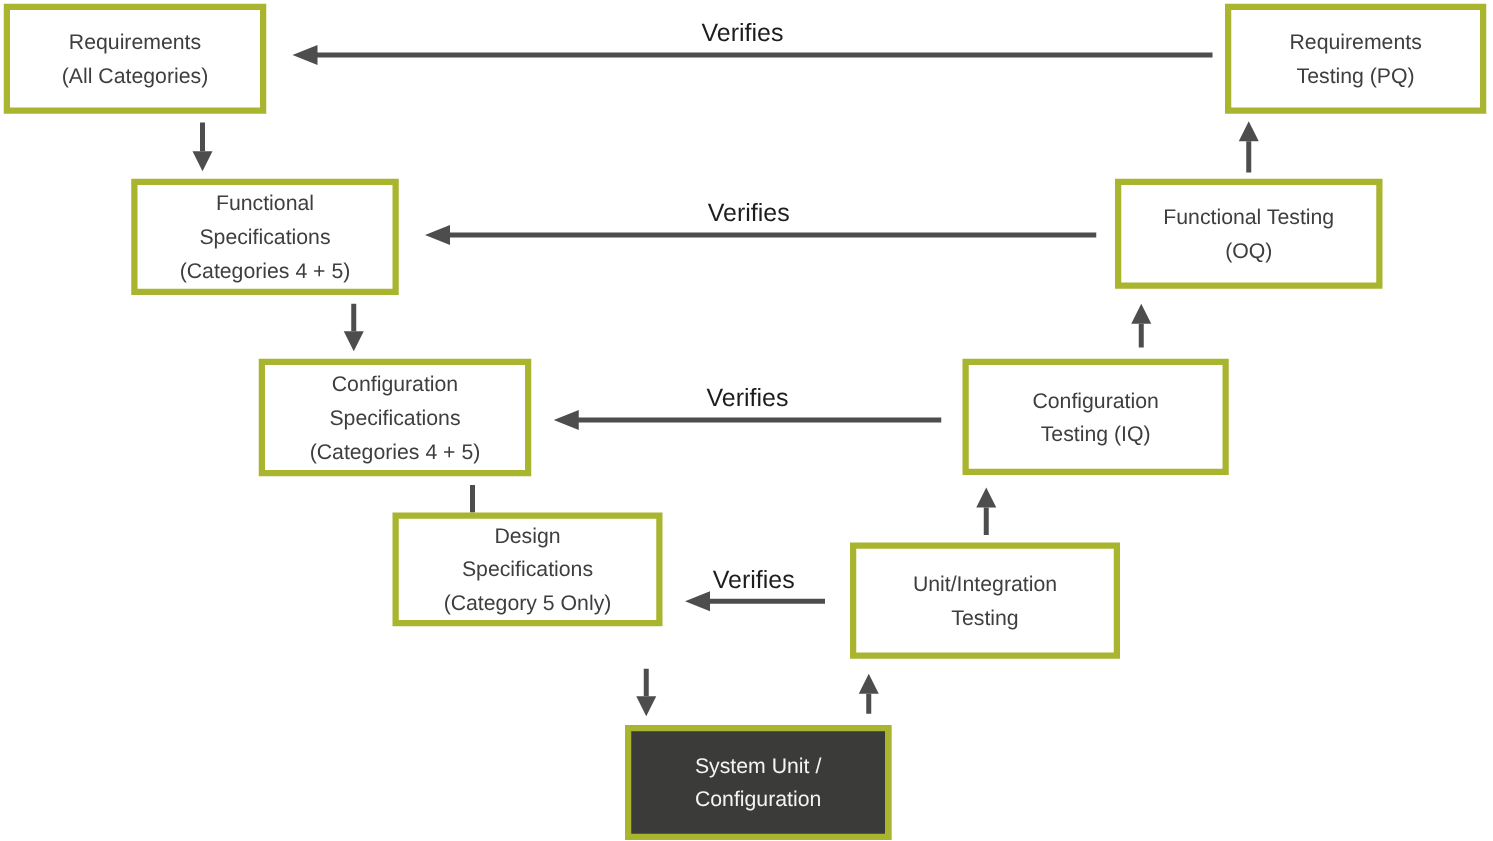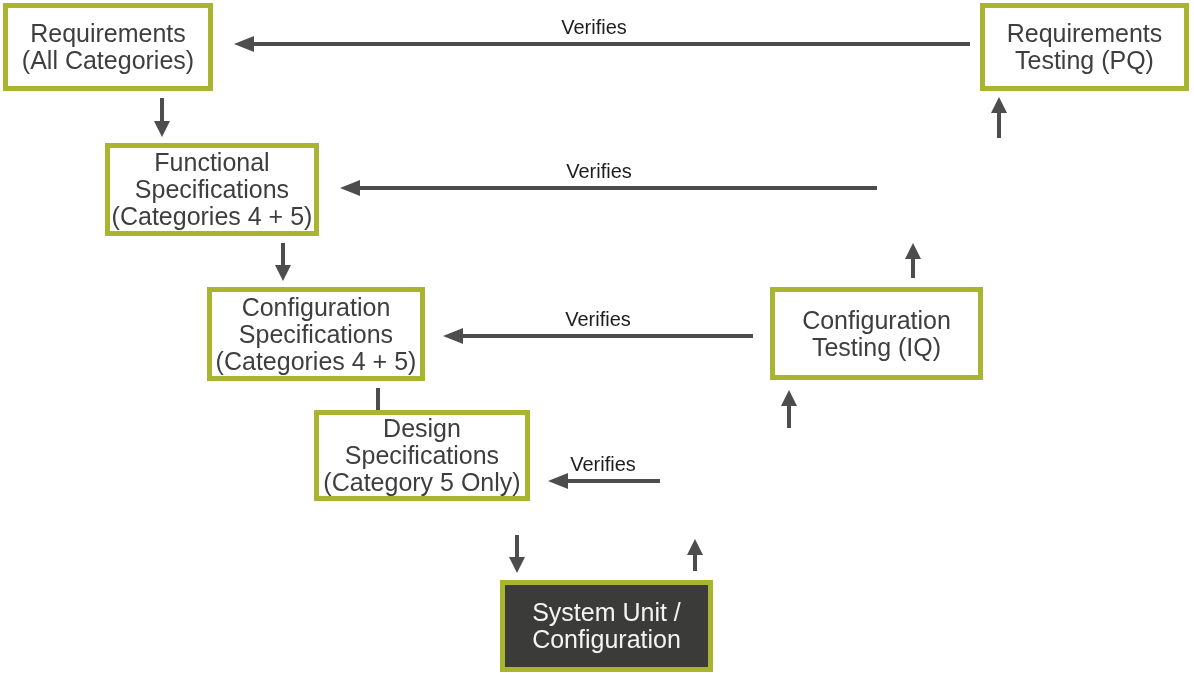--- a/index.html
+++ b/index.html
@@ -25,21 +25,21 @@
   .node {
     position: absolute;
     box-sizing: border-box;
     border: 5px solid var(--green);
     background: var(--box-bg);
     color: var(--box-text);
     display: flex;
     align-items: center;
     justify-content: center;
     text-align: center;
-    font-size: 25px;
+    font-size: 17px;
     line-height: 27px;
     white-space: pre-line;
   }
   .node.dark {
     background: var(--dark-bg);
     color: var(--dark-text);
   }
   .verifies {
     position: absolute;
     transform: translateX(-50%);
@@ -130,24 +130,28 @@
   <div class="node" style="left:314px; top:410px; width:216px; height:91px;">Design
 Specifications
 (Category 5 Only)</div>
 
   <div class="node dark" style="left:500px; top:580px; width:213px; height:92px;">System Unit /
 Configuration</div>
 
   <div class="node" style="left:980px; top:3px; width:209px; height:88px;">Requirements
 Testing (PQ)</div>
 
+  <div class="node" style="left:892px; top:143px; width:214px; height:88px;">Functional Testing
+(OQ)</div>
 
   <div class="node" style="left:770px; top:287px; width:213px; height:93px;">Configuration
 Testing (IQ)</div>
 
+  <div class="node" style="left:680px; top:434px; width:216px; height:93px;">Unit/Integration
+Testing</div>
 
   <div class="verifies" style="left:594px; top:16px;">Verifies</div>
 
   <div class="verifies" style="left:599px; top:160px;">Verifies</div>
 
   <div class="verifies" style="left:598px; top:308px;">Verifies</div>
 
   <div class="verifies" style="left:603px; top:453px;">Verifies</div>
 
 </div>

